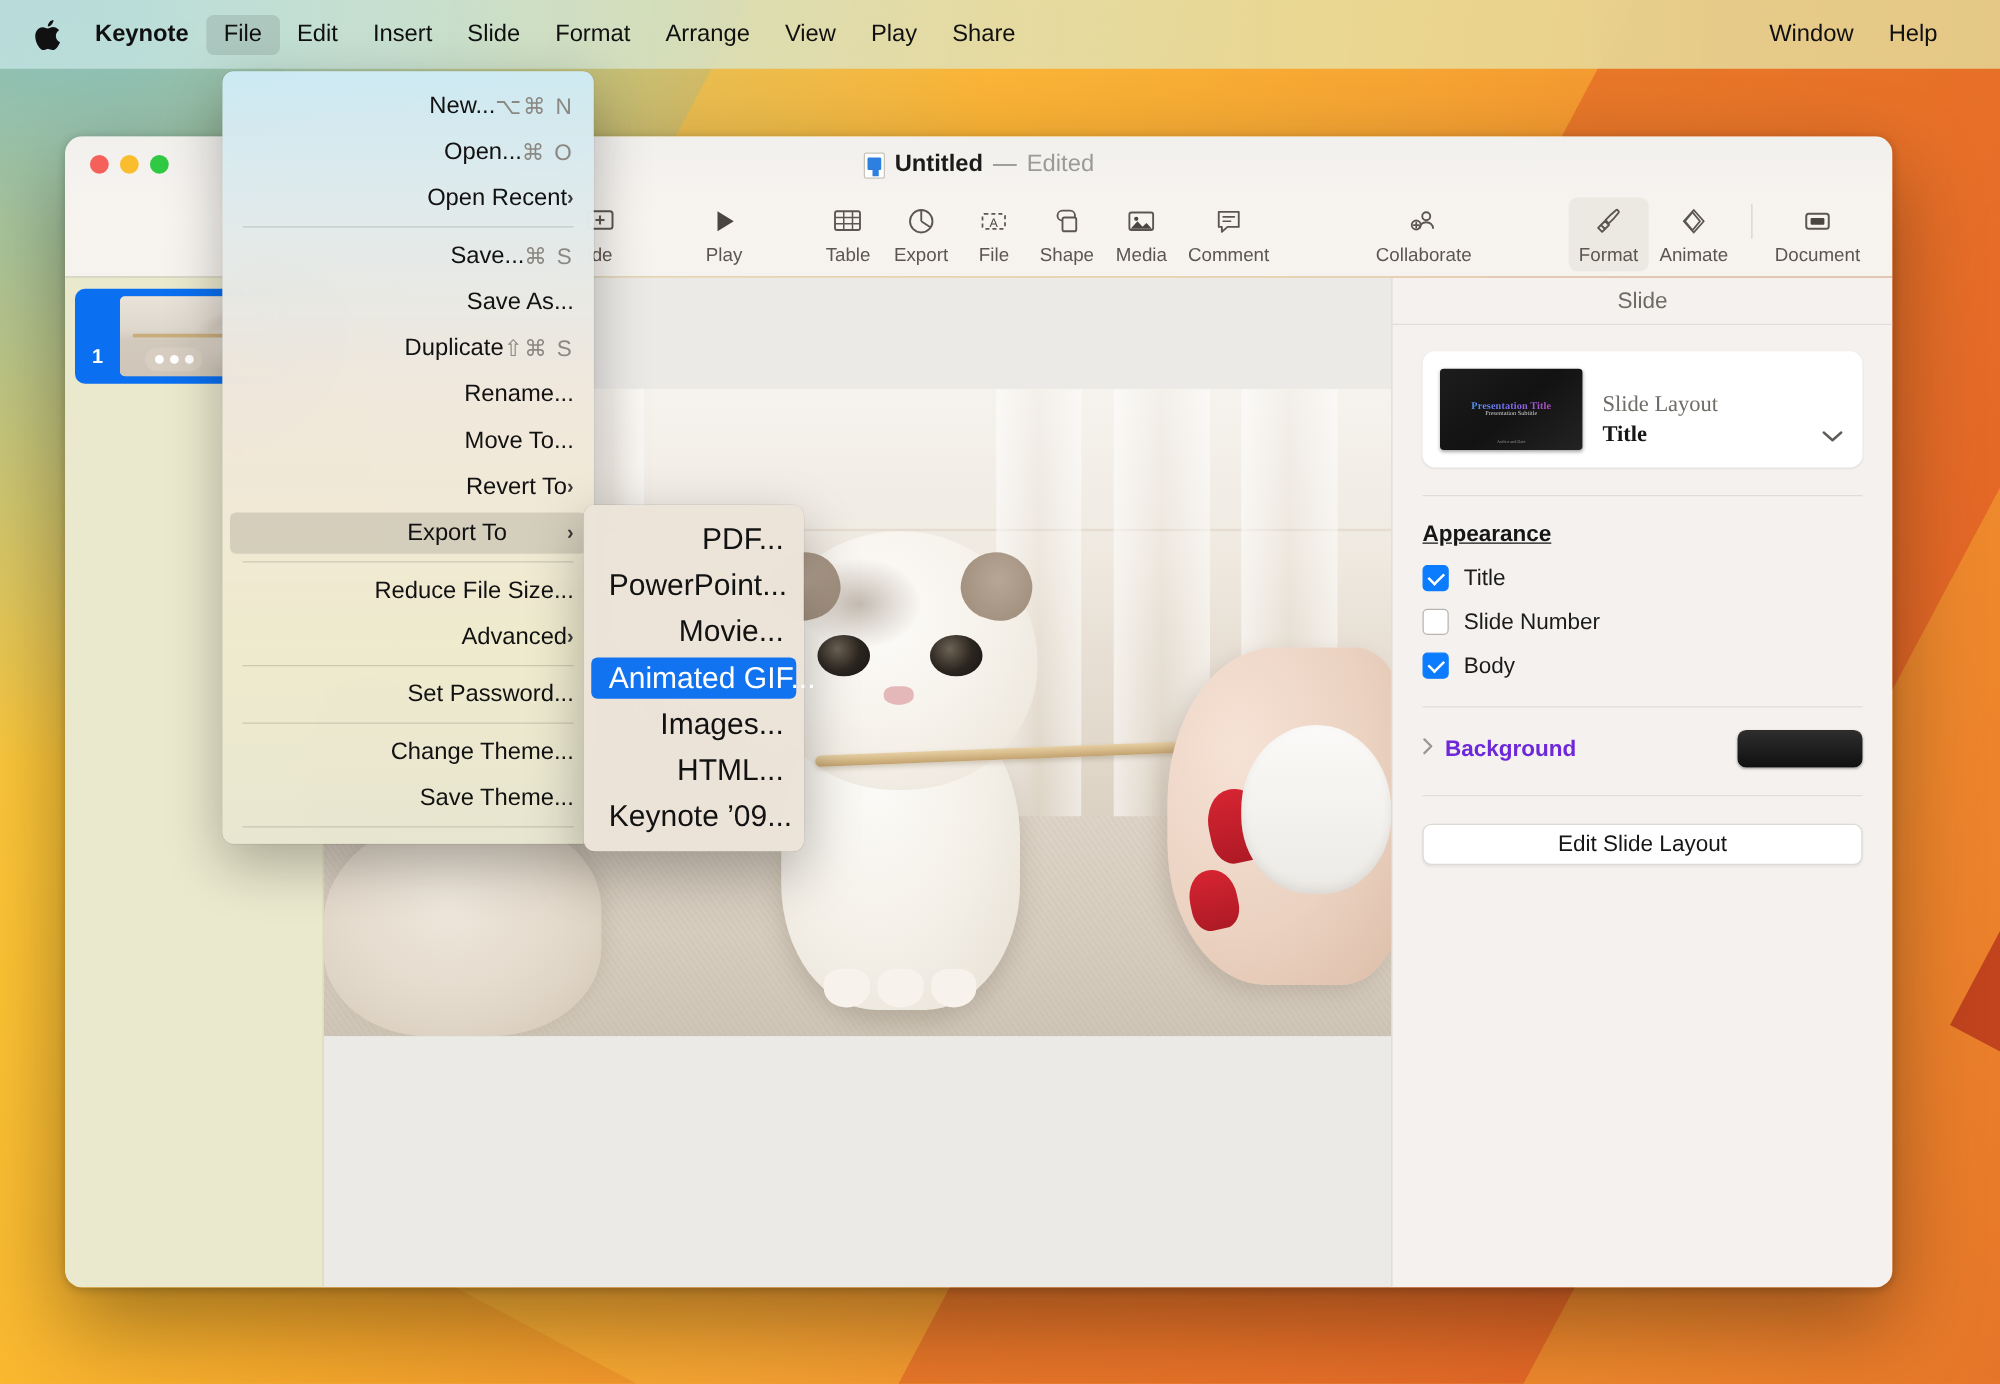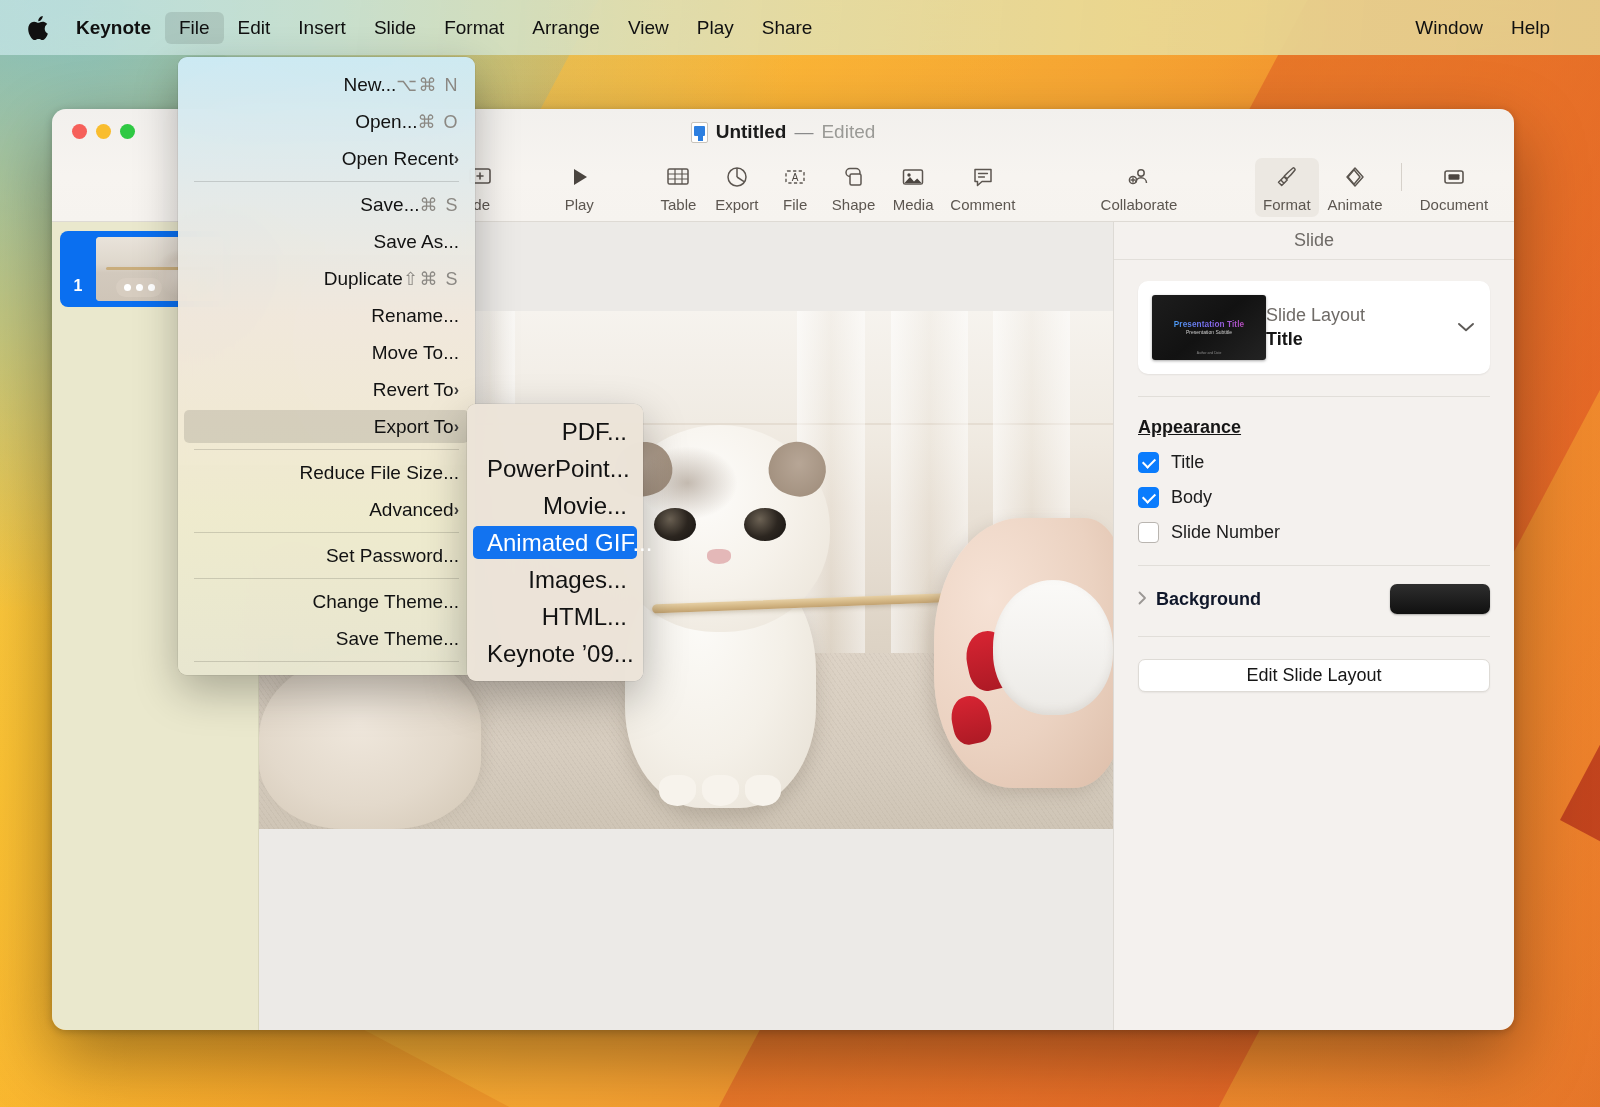--- a/index.html
+++ b/index.html
@@ -327,23 +327,24 @@
   .fp-header {
     height: 38px; display: flex; align-items: center; justify-content: center;
     font-size: 18px; color: #6e6a66;
     border-bottom: 1px solid #e2dfda;
   }
   .fp-card {
     margin: 21px 24px 0;
     background: #fff;
     border-radius: 10px;
     padding: 14px 14px;
-    display: flex; align-items: center; gap: 0;
+    display: flex; align-items: flex-end; gap: 16px;
     box-shadow: 0 1px 2px rgba(0,0,0,0.07);
     cursor: default;
+    font-family: Liberation Serif, serif;
   }
   .layout-thumb {
     width: 114px; height: 65px; flex: none;
     border-radius: 3px;
     background: linear-gradient(140deg, #1d1d1d 0%, #121212 50%, #232323 100%);
     position: relative; overflow: hidden;
     box-shadow: 0 1px 3px rgba(0,0,0,0.35);
   }
   .lt-title {
     position: absolute; left: 0; right: 0; top: 38%;
@@ -391,21 +392,21 @@
     content: ""; width: 10px; height: 6px;
     border-left: 2.4px solid #fff; border-bottom: 2.4px solid #fff;
     transform: rotate(-45deg) translate(1px,-1px);
   }
   .fp-row {
     display: flex; align-items: center;
     margin: 18px 24px 0;
     cursor: default;
   }
   .chev-rt { color: #9b9794; font-size: 15px; width: 18px; }
-  .fp-row-label { font-size: 18px; font-weight: bold; color: #0f172a; flex: 1; }
+  .fp-row-label { font-size: 18px; font-weight: bold; color: #6d28d9; flex: 1; }
   .color-swatch {
     width: 100px; height: 30px; border-radius: 7px;
     background: linear-gradient(to bottom, #2e2e2e, #101010);
     box-shadow: 0 1px 2px rgba(0,0,0,0.3);
   }
   .fp-button {
     margin: 22px 24px 0;
     height: 33px;
     border-radius: 7px;
     background: #fff;
@@ -439,21 +440,21 @@
     display: flex; align-items: center;
     height: 33px;
     margin: 4px 6px;
     padding: 0 10px 0 14px;
     border-radius: 5px;
     font-size: 19px; color: #121212;
     cursor: default;
     white-space: nowrap;
     text-align: right;
   }
-  .mi.hl { background: rgba(0,0,0,0.115); }
+  .mi.hl { background: rgba(0,0,0,0.115); gap: 48px; }
   .mi .lbl { flex: 1; }
   .mi .key { color: #8b8883; font-size: 18px; letter-spacing: 1.5px; }
   .mi .arr { color: #3a3a3a; font-size: 16px; font-weight: bold; }
   .mi-sep { height: 1px; background: rgba(0,0,0,0.14); margin: 6px 16px; }
 
   
   #export-submenu {
     position: absolute;
     left: 467px; top: 404px;
     width: 176px;
@@ -713,26 +714,26 @@
 
       <div class="fp-divider"></div>
 
       <div class="fp-section-title">Appearance</div>
 
       <div class="fp-check">
         <span class="cbox on"></span>
         <span>Title</span>
       </div>
       <div class="fp-check">
+        <span class="cbox"></span>
+        <span>Slide Number</span>
+      </div>
+      <div class="fp-check">
         <span class="cbox on"></span>
         <span>Body</span>
-      </div>
-      <div class="fp-check">
-        <span class="cbox"></span>
-        <span>Slide Number</span>
       </div>
 
       <div class="fp-divider"></div>
 
       <div class="fp-row">
         <span class="chev-rt">
           <svg width="9" height="14" viewBox="0 0 9 14">
               <path d="M1.5 1.5L7 7l-5.5 5.5" fill="none" stroke="#9b9794" stroke-width="1.8" stroke-linecap="round" stroke-linejoin="round"></path>
             </svg>
         </span>

